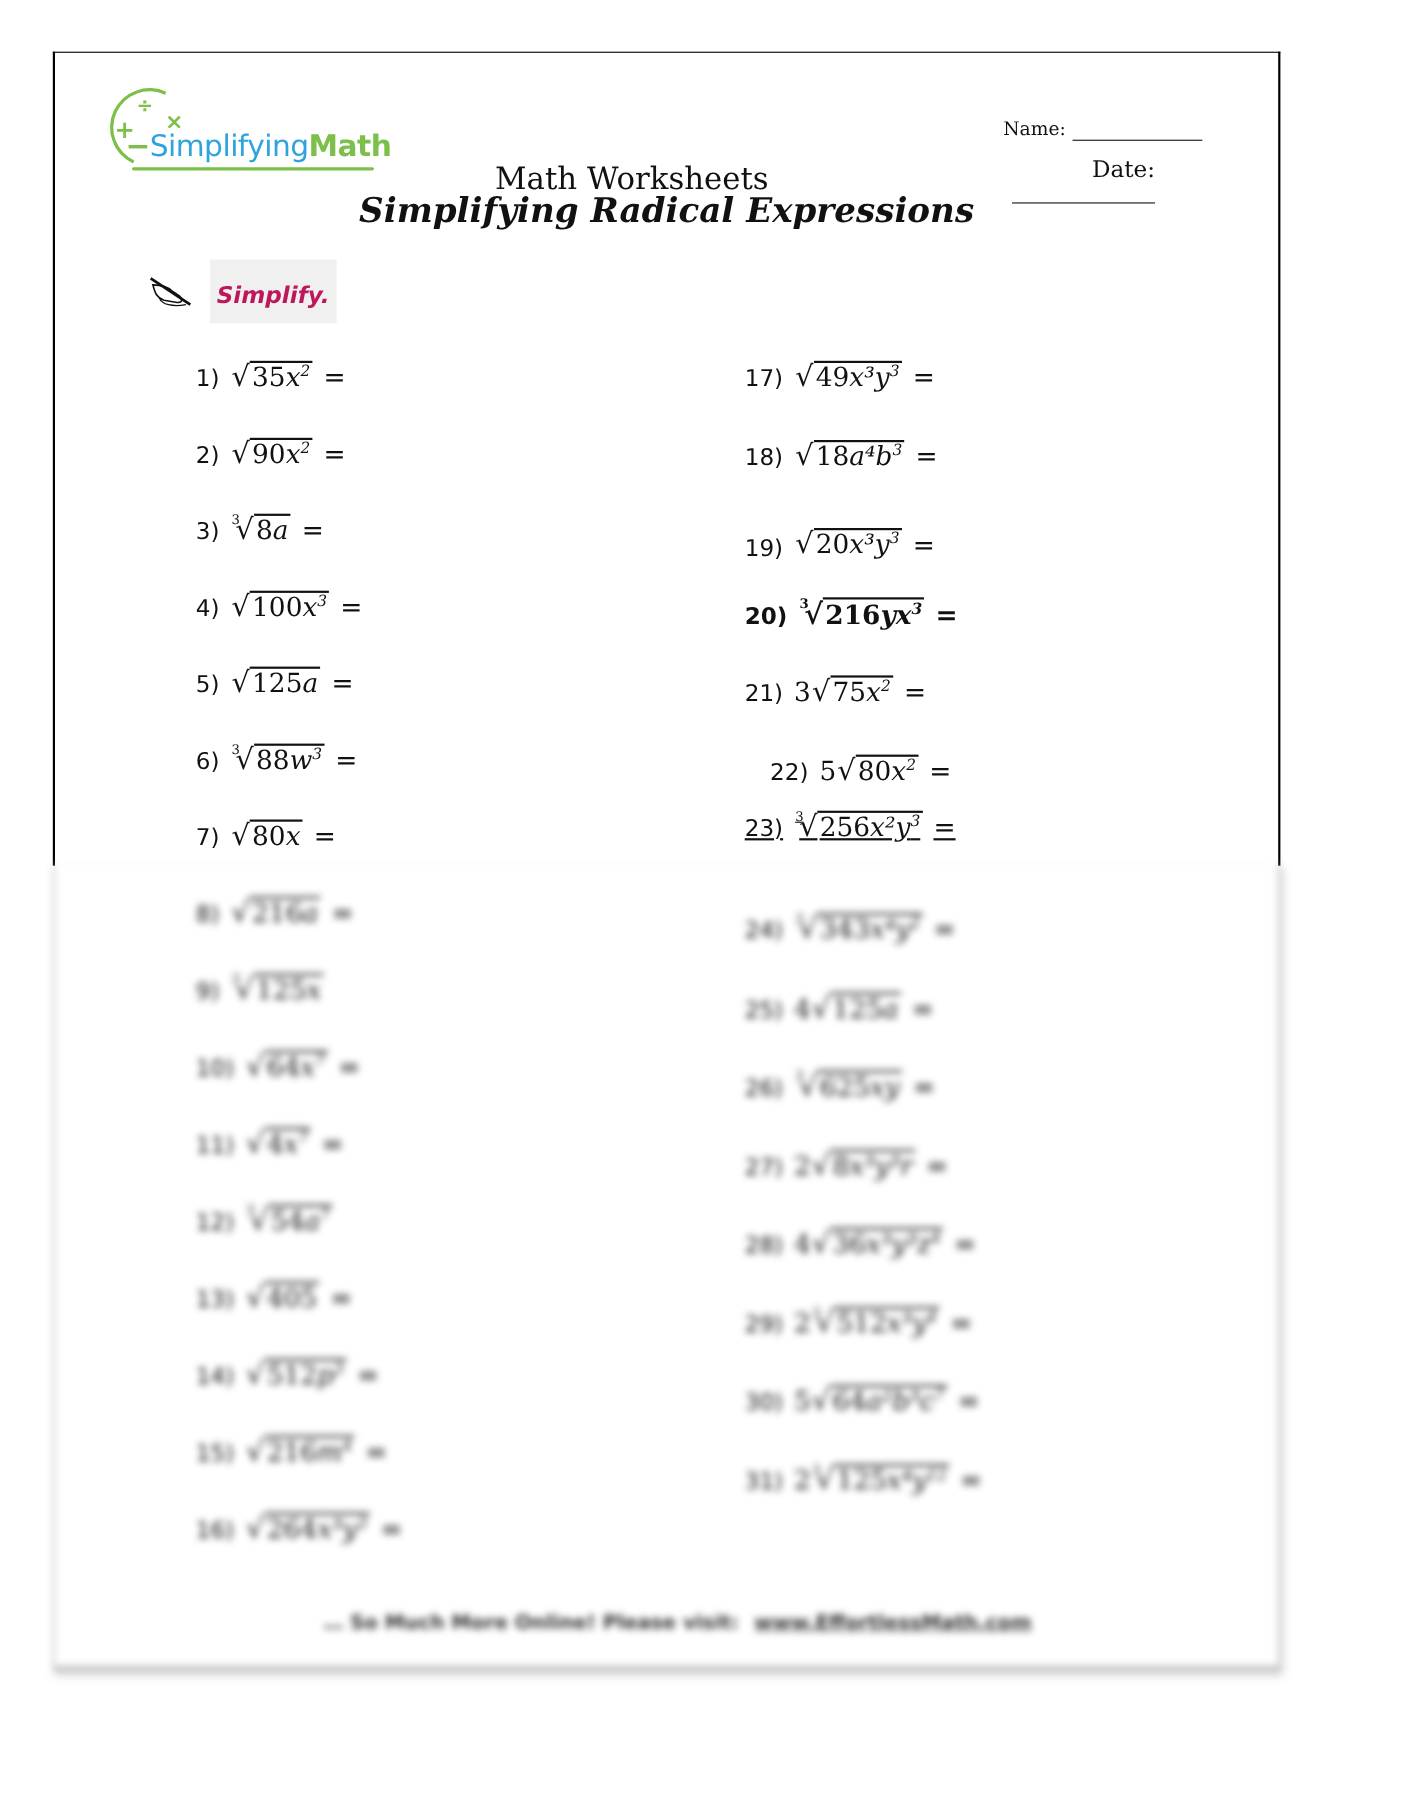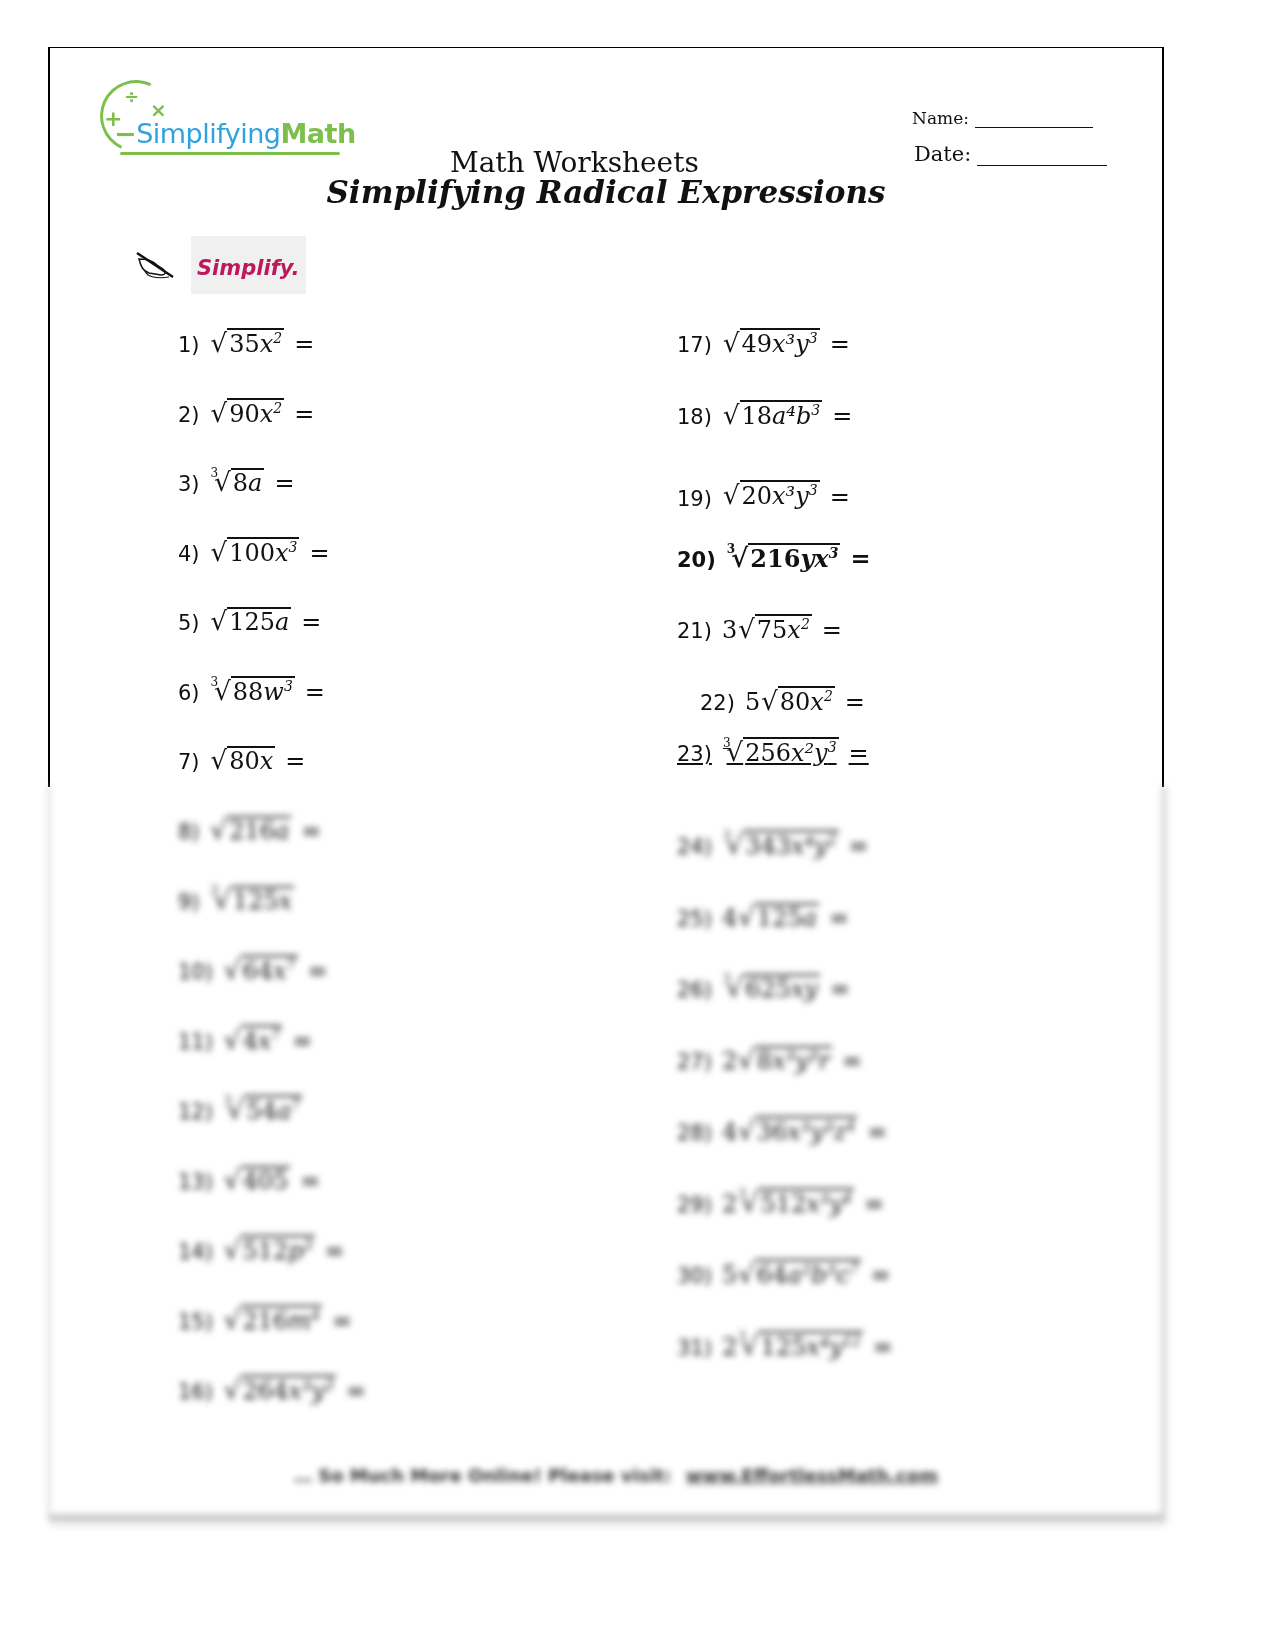--- a/index.html
+++ b/index.html
@@ -12,21 +12,21 @@
   .logo { position:absolute; left:100px; top:80px; width:250px; height:76px; }
   .logo-text { position:absolute; left:14px; top:38px; font-family:"DejaVu Sans", sans-serif; font-size:27px; letter-spacing:-0.5px; white-space:nowrap; }
   .logo-effortless { color:#2ea3dd; }
   .logo-math { color:#7cc04b; font-weight:bold; }
   .logo-arc { position:absolute; left:0; top:0; width:72px; height:72px; border:3px solid #7cc04b; border-radius:50%; border-right-color:transparent; border-bottom-color:transparent; transform:rotate(-20deg); box-sizing:border-box; }
   .logo-underline { position:absolute; left:20px; top:72px; width:220px; height:3px; background:#7cc04b; border-radius:2px; }
   .logo-sym { position:absolute; color:#7cc04b; font-family:"DejaVu Sans", sans-serif; font-weight:bold; }
 
   .header-title { position:absolute; left:450px; top:102px; font-family:"DejaVu Serif", serif; font-size:28px; color:#111;margin-top:44px; }
   .name-row { position:absolute; left:912px; top:108px; font-family:"DejaVu Serif", serif; font-size:17px; display:flex; align-items:flex-end; }
-  .date-row { position:absolute; left:914px; top:142px; font-family:"DejaVu Serif", serif; font-size:21px; display:flex; align-items:flex-end; }
+  .date-row { position:absolute; left:914px; top:142px; font-family:"DejaVu Serif", serif; font-size:21px; display:flex; align-items:flex-end;flex-direction:column; }
   .blank-line { display:inline-block; border-bottom:1.5px solid #111; margin-left:6px; height:18px; }
   .name-row .blank-line { width:118px; }
   .date-row .blank-line { width:130px; }
 
   .main-title { position:absolute; left:0; width:1212px; text-align:center; top:174px; font-family:"DejaVu Serif", serif; font-style:italic; font-weight:bold; font-size:31px; color:#111; }
 
   .instruction { position:absolute; left:133px; top:236px; display:flex; align-items:center; }
   .pencil-icon { width:44px; height:36px; margin-right:14px; }
   .instruction-box { background:#f0f0f0; padding:14px 6px 8px 6px; height:36px; display:flex; align-items:center; }
   .instruction-label { font-family:"DejaVu Sans", sans-serif; font-style:italic; font-weight:bold; font-size:21px; color:#be185d; }

